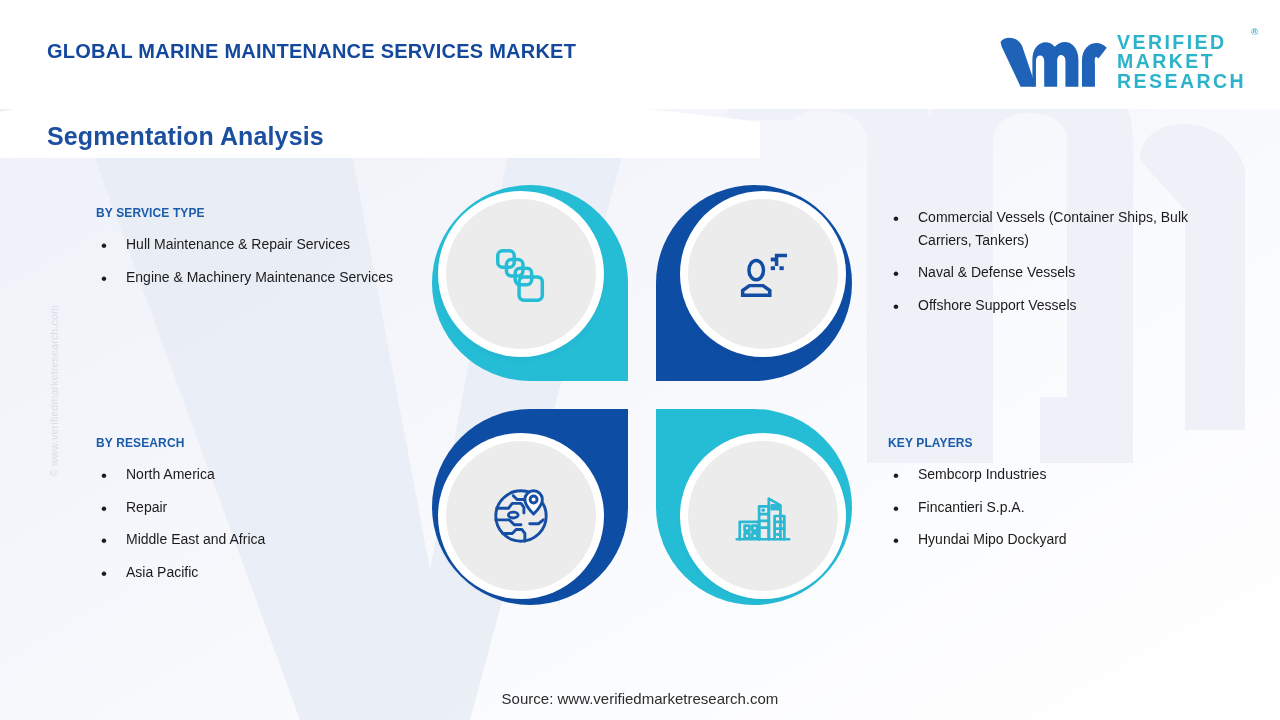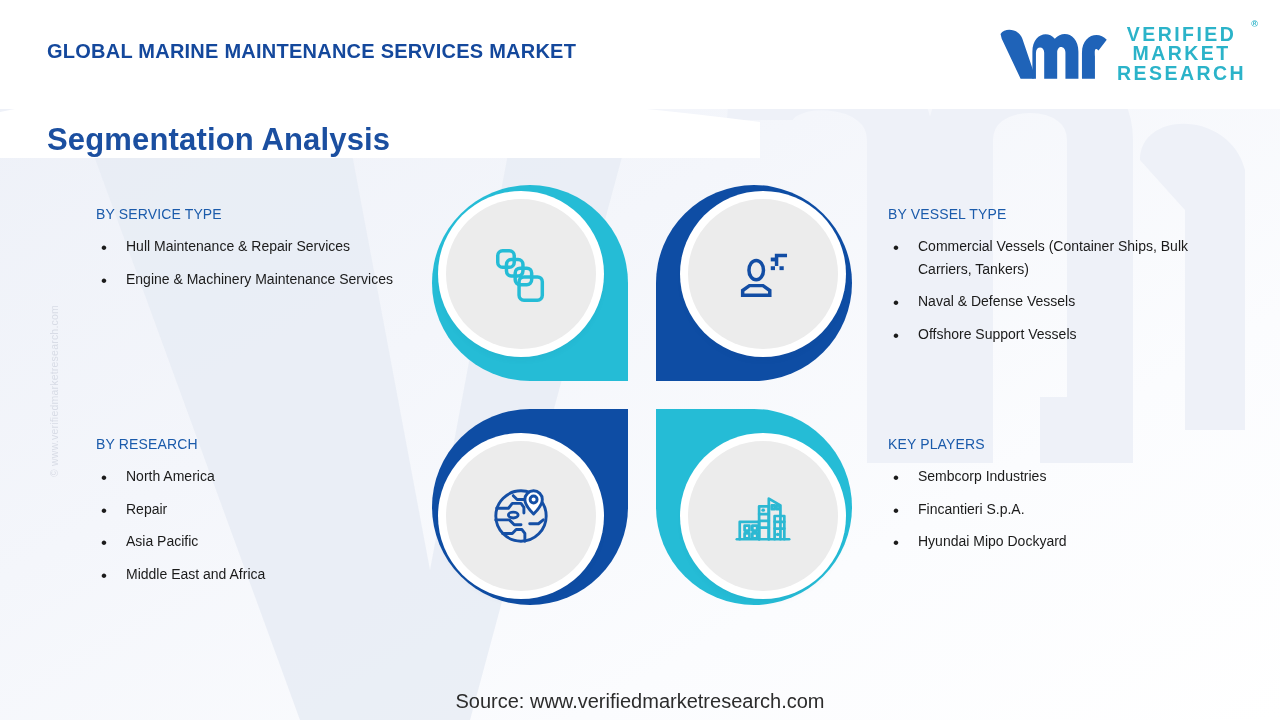--- a/index.html
+++ b/index.html
@@ -31,42 +31,42 @@
   }
 
   
   .title {
     position:absolute; left:47px; top:40px; z-index:7;
     font-size:20px; font-weight:bold; color:#14489c; letter-spacing:.012em;
     white-space:nowrap;
   }
   .subtitle {
     position:absolute; left:47px; top:122px; z-index:7;
-    font-size:31px; font-weight:bold; color:#1b4fa0; letter-spacing:.005em;
-  }
-
-  
-  .logo { position:absolute; right:34px; top:24px; display:flex; align-items:center; gap:2px; z-index:8;text-align:center; }
+    font-size:25px; font-weight:bold; color:#1b4fa0; letter-spacing:.005em;
+  }
+
+  
+  .logo { position:absolute; right:34px; top:32px; display:flex; align-items:center; gap:2px; z-index:8; }
   .logo-mark { width:118px; height:60px; }
   .logo-text { display:flex; flex-direction:column; line-height:1.0; }
   .logo-text span {
     font-size:19.5px; font-weight:bold; color:#2bb3c9; letter-spacing:.125em;
   }
   .logo-line1 { position:relative; }
   .logo-reg {
     position:absolute; top:-5px; right:-12px; font-size:9px !important;
     letter-spacing:0 !important; color:#2bb3c9;
   }
 
   
   .col { position:absolute; z-index:7; }
   .col-left  { left:96px;  width:330px; }
   .col-right { left:888px; width:350px; }
   .blk-head {
-    font-size:14px; font-weight:normal; color:#1b5bab; letter-spacing:.01em;
+    font-size:12px; font-weight:bold; color:#1b5bab; letter-spacing:.01em;
     margin-bottom:13px;
   }
   ul.blk-list { list-style:none; }
   ul.blk-list li {
     position:relative; padding-left:30px;
     font-size:14px; color:#1b1b1b; line-height:1.62;
     margin-bottom:10px;
   }
   ul.blk-list li::before {
     content:"\2022"; position:absolute; left:5px; top:-1px;
@@ -91,21 +91,21 @@
   .disc svg { width:62px; height:62px; display:block; }
   
   .q-tl .disc { transform:translate(-50%,-50%) translate(-9px,-9px); }
   .q-tr .disc { transform:translate(-50%,-50%) translate(9px,-9px); }
   .q-bl .disc { transform:translate(-50%,-50%) translate(-9px,9px); }
   .q-br .disc { transform:translate(-50%,-50%) translate(9px,9px); }
 
   
   .source {
     position:absolute; left:0; top:690px; width:1280px; text-align:center;
-    font-size:20px; color:#2c2c2c; z-index:7;
+    font-size:15px; color:#2c2c2c; z-index:7;
   }
 </style>
 </head>
 <body>
 
 <div class="bg-body"></div>
 
 <svg class="bg-watermark" viewBox="0 0 1280 620" preserveAspectRatio="none">
   <path d="M70,-10 L340,-10 L430,470 L520,-10 L640,-10 L470,620 L300,620 Z" fill="#e8ecf5" opacity=".85"></path>
   <path d="M760,20 C760,-40 900,-40 900,40 L900,330 L960,330 L960,40 C960,-40 1100,-40 1100,40 L1100,330 L1040,330" fill="none" stroke="#eef1f8" stroke-width="66"></path>
@@ -150,27 +150,26 @@
     <li>Hull Maintenance &amp; Repair Services</li>
     <li>Engine &amp; Machinery Maintenance Services</li>
   </ul>
 </div>
 
 <div class="col col-left" style="top:436px">
   <div class="blk-head">BY RESEARCH</div>
   <ul class="blk-list">
     <li>North America</li>
     <li>Repair</li>
+    <li>Middle East and Africa</li>
     <li>Asia Pacific</li>
-    <li>Middle East and Africa</li>
   </ul>
 </div>
 
 <div class="col col-right" style="top:206px">
-  <div class="blk-head">BY VESSEL TYPE</div>
   <ul class="blk-list">
     <li>Commercial Vessels (Container Ships, Bulk Carriers, Tankers)</li>
     <li>Naval &amp; Defense Vessels</li>
     <li>Offshore Support Vessels</li>
   </ul>
 </div>
 
 <div class="col col-right" style="top:436px">
   <div class="blk-head">KEY PLAYERS</div>
   <ul class="blk-list">

